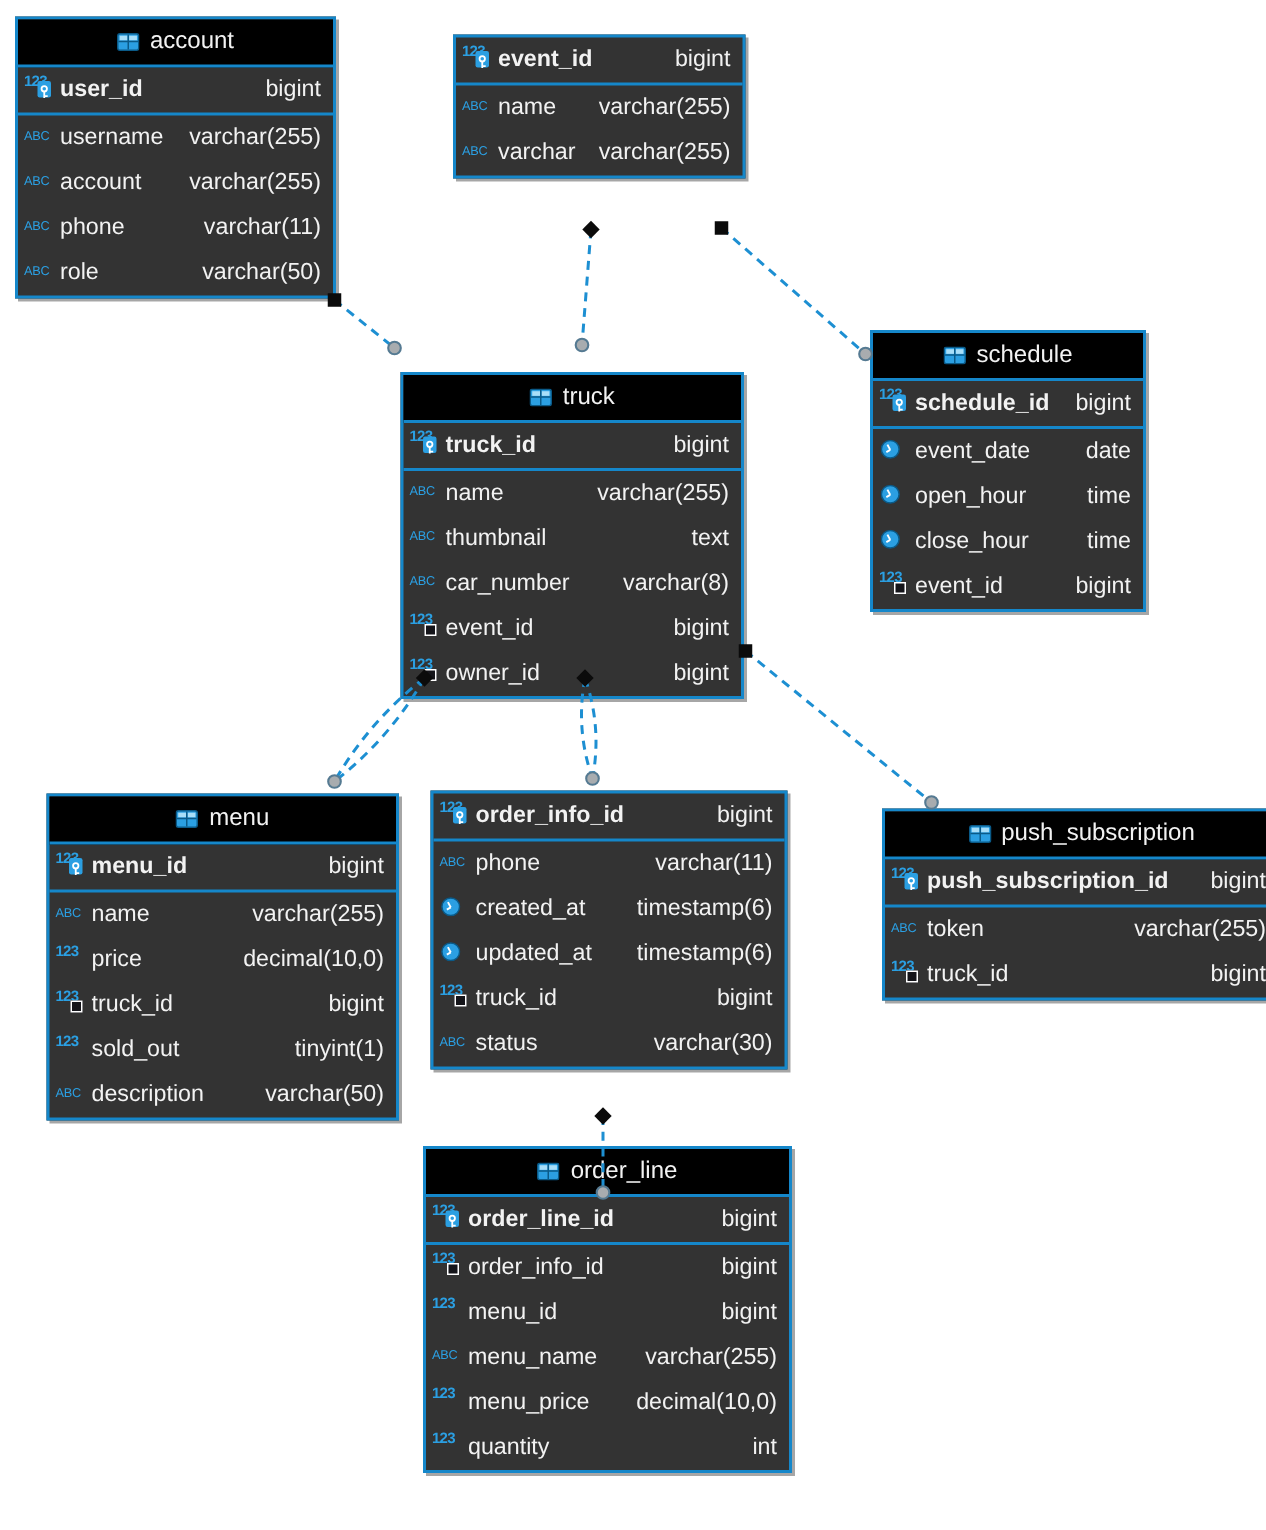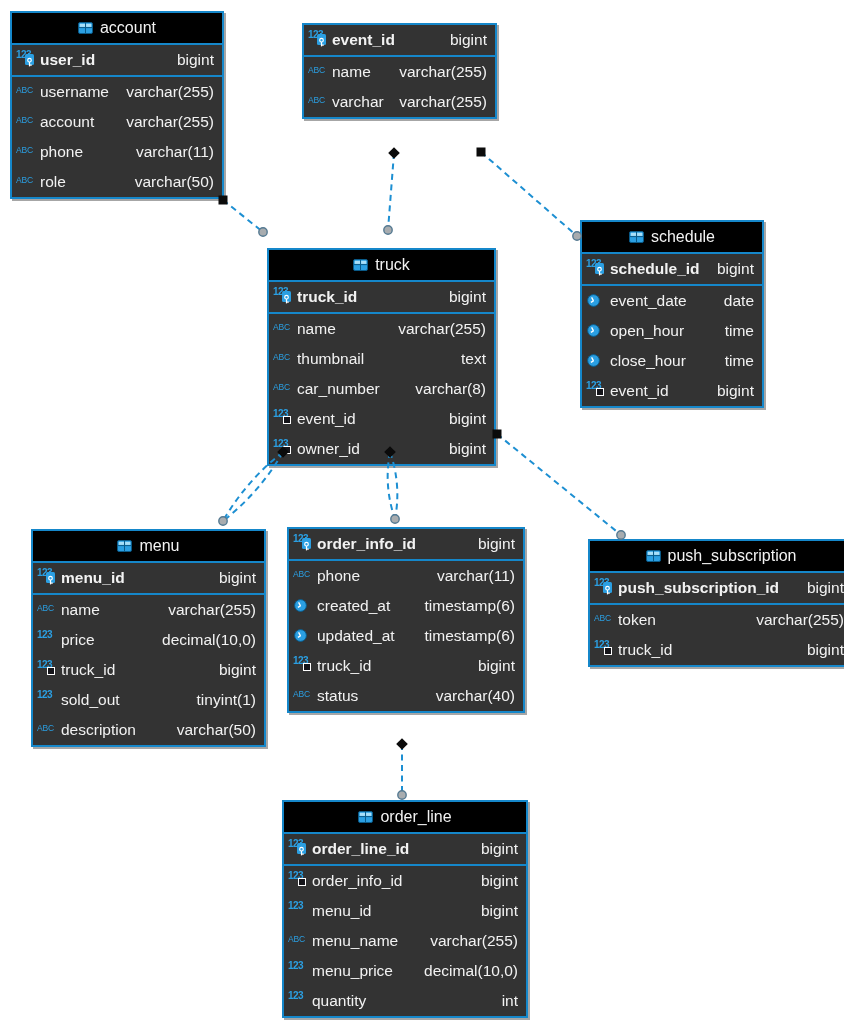--- a/index.html
+++ b/index.html
@@ -436,21 +436,21 @@
             <span class="badge fkb"></span>
           </span>
           <span class="cname">truck_id</span>
           <span class="ctype">bigint</span>
         </div>
         <div class="crow">
           <span class="cicon">
             <span class="abc">ABC</span>
           </span>
           <span class="cname">status</span>
-          <span class="ctype">varchar(40)</span>
+          <span class="ctype">varchar(30)</span>
         </div>
       </div>
     </div>
     <div class="tbl" style="left: 588px; top: 539px; width: 262px;">
       <div class="thead">
         <span class="tbl-icon">
           <svg width="15" height="12" viewBox="0 0 15 12">
     <rect x="0.5" y="0.5" width="14" height="11" rx="1.5" fill="#2b9fe2" stroke="#0a5a88"></rect>
     <rect x="1.8" y="1.8" width="5.2" height="3.1" fill="#a8def8"></rect>
     <rect x="8.1" y="1.8" width="5.2" height="3.1" fill="#a8def8"></rect>
@@ -485,21 +485,21 @@
         <div class="crow">
           <span class="cicon">
             <span class="num">123</span>
             <span class="badge fkb"></span>
           </span>
           <span class="cname">truck_id</span>
           <span class="ctype">bigint</span>
         </div>
       </div>
     </div>
-    <div class="tbl" style="left: 282px; top: 800px; width: 242px;">
+    <div class="tbl" style="left: 282px; top: 764px; width: 242px;">
       <div class="thead">
         <span class="tbl-icon">
           <svg width="15" height="12" viewBox="0 0 15 12">
     <rect x="0.5" y="0.5" width="14" height="11" rx="1.5" fill="#2b9fe2" stroke="#0a5a88"></rect>
     <rect x="1.8" y="1.8" width="5.2" height="3.1" fill="#a8def8"></rect>
     <rect x="8.1" y="1.8" width="5.2" height="3.1" fill="#a8def8"></rect>
     <line x1="1" y1="5.6" x2="14" y2="5.6" stroke="#0a5a88" stroke-width="1"></line>
     <line x1="7.5" y1="1" x2="7.5" y2="11" stroke="#0a5a88" stroke-width="1"></line>
   </svg>
         </span>

